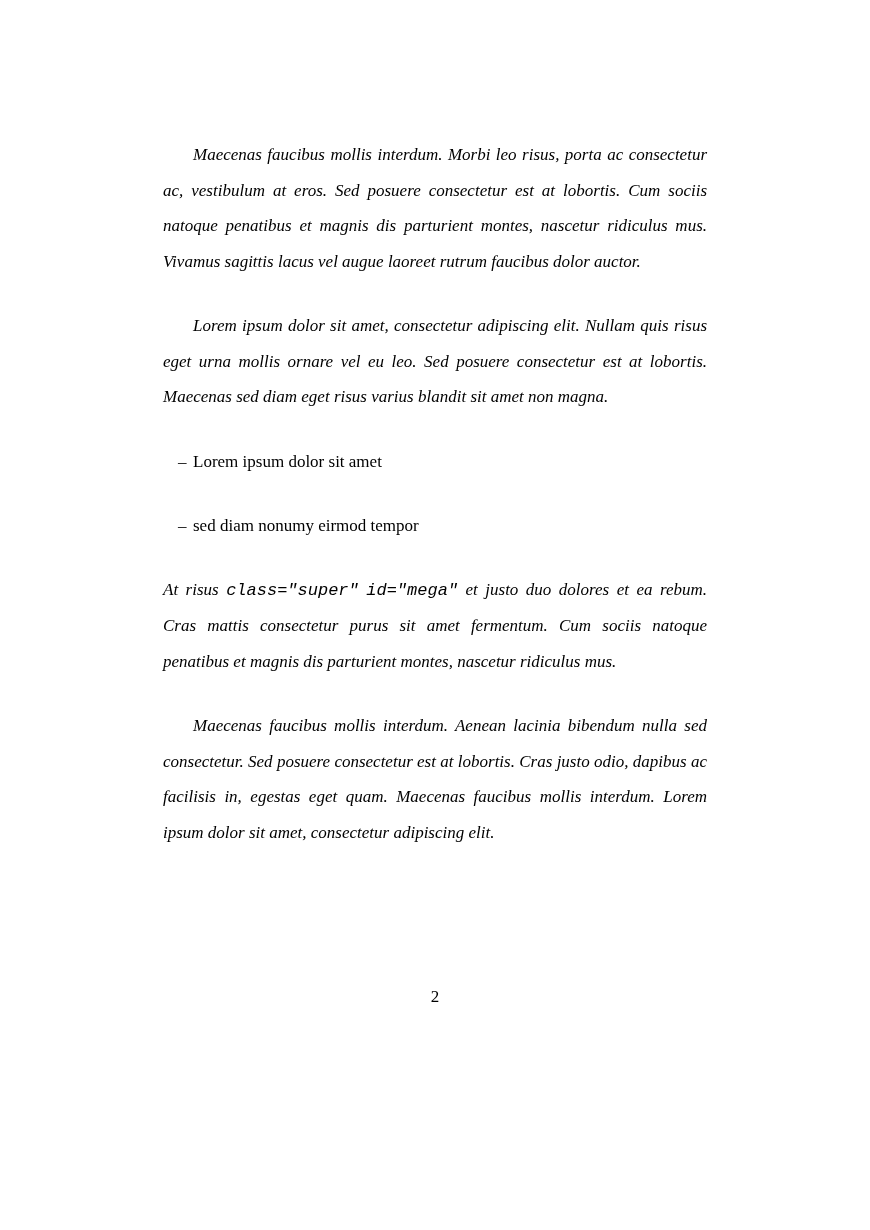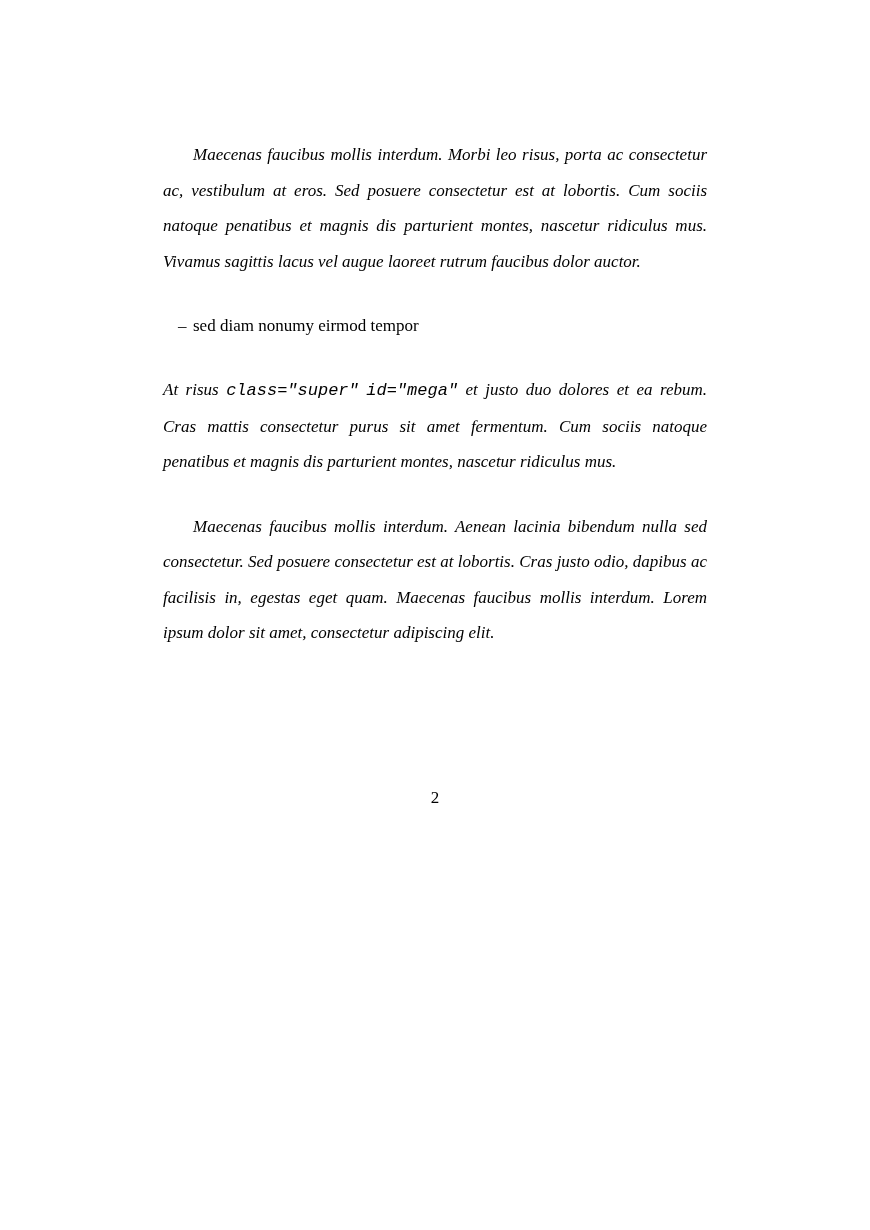--- a/index.html
+++ b/index.html
@@ -50,22 +50,26 @@
     text-align: center;
   }
 </style>
 </head>
 <body>
 
 <div class="page-content">
 
   <p class="para indent">Maecenas faucibus mollis interdum. Morbi leo risus, porta ac consectetur ac, vestibulum at eros. Sed posuere consectetur est at lobortis. Cum sociis natoque penatibus et magnis dis parturient montes, nascetur ridiculus mus. Vivamus sagittis lacus vel augue laoreet rutrum faucibus dolor auctor.</p>
 
+  <p class="para indent">Lorem ipsum dolor sit amet, consectetur adipiscing elit. Nullam quis risus eget urna mollis ornare vel eu leo. Sed posuere consectetur est at lobortis. Maecenas sed diam eget risus varius blandit sit amet non magna.</p>
 
   <div class="dash-list">
+    <div class="list-item">
+      <span class="marker">–</span><span>Lorem ipsum dolor sit amet</span>
+    </div>
     <div class="list-item">
       <span class="marker">–</span><span>sed diam nonumy eirmod tempor</span>
     </div>
   </div>
 
   <p class="para"><span>At risus </span><code>class="super"</code><span> </span><code>id="mega"</code><span> et justo duo dolores et ea rebum. Cras mattis consectetur purus sit amet fermentum. Cum sociis natoque penatibus et magnis dis parturient montes, nascetur ridiculus mus.</span></p>
 
   <p class="para indent">Maecenas faucibus mollis interdum. Aenean lacinia bibendum nulla sed consectetur. Sed posuere consectetur est at lobortis. Cras justo odio, dapibus ac facilisis in, egestas eget quam. Maecenas faucibus mollis interdum. Lorem ipsum dolor sit amet, consectetur adipiscing elit.</p>
 
   <div class="page-footer">

